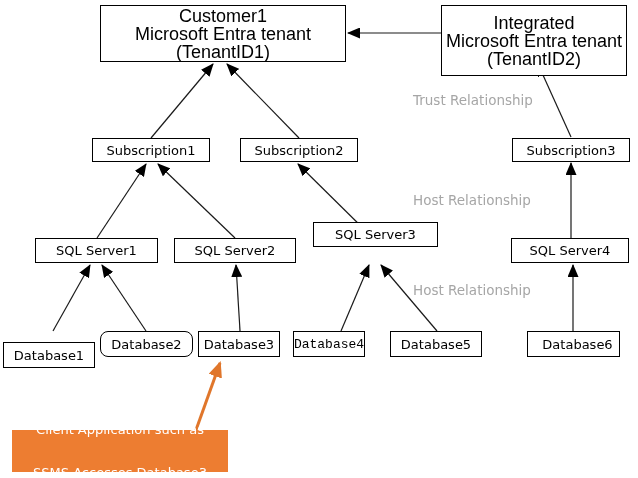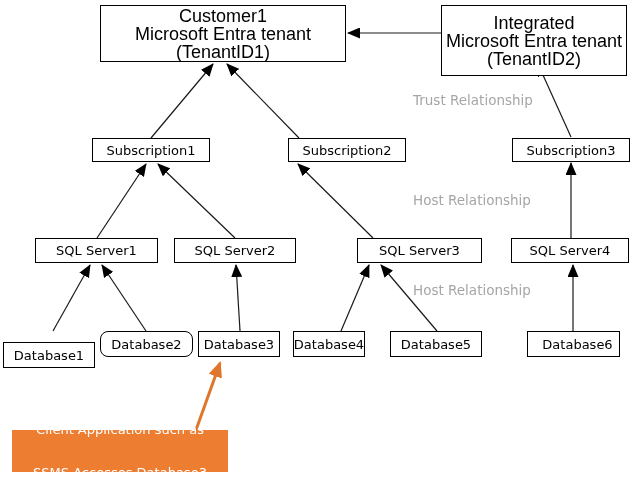--- a/index.html
+++ b/index.html
@@ -57,32 +57,32 @@
     <div>Microsoft Entra tenant</div>
     <div>(TenantID1)</div>
   </div>
   <div class="box tenant" style="left:441px;top:5px;width:186px;height:71px;">
     <div>Integrated</div>
     <div>Microsoft Entra tenant</div>
     <div>(TenantID2)</div>
   </div>
 
   <div class="box" style="left:92px;top:138px;width:118px;height:24px;">Subscription1</div>
-  <div class="box" style="left:240px;top:138px;width:118px;height:24px;margin-left:48px;">Subscription2</div>
+  <div class="box" style="left:240px;top:138px;width:118px;height:24px;">Subscription2</div>
   <div class="box" style="left:512px;top:138px;width:118px;height:24px;">Subscription3</div>
 
   <div class="box" style="left:35px;top:238px;width:123px;height:25px;">SQL Server1</div>
   <div class="box" style="left:174px;top:238px;width:122px;height:25px;">SQL Server2</div>
-  <div class="box" style="left:313px;top:238px;width:125px;height:25px;margin-left:44px;">SQL Server3</div>
+  <div class="box" style="left:313px;top:222px;width:125px;height:25px;">SQL Server3</div>
   <div class="box" style="left:511px;top:238px;width:118px;height:25px;">SQL Server4</div>
 
   <div class="box" style="left:3px;top:331px;width:92px;height:26px;margin-top:11px;">Database1</div>
   <div class="box" style="left:100px;top:331px;width:93px;height:26px;border-radius:8px;">Database2</div>
   <div class="box" style="left:198px;top:331px;width:82px;height:26px;">Database3</div>
-  <div class="box" style="left:293px;top:331px;width:72px;height:26px;">Database4</div>
+  <div class="box" style="left:293px;top:331px;width:72px;height:26px;font-family:Liberation Mono, monospace;">Database4</div>
   <div class="box" style="left:390px;top:331px;width:92px;height:26px;">Database5</div>
   <div class="box" style="left:527px;top:331px;width:93px;height:26px;padding-left:8px;">Database6</div>
 
   <div class="glabel" style="left:413px;top:92px;">Trust Relationship</div>
   <div class="glabel" style="left:413px;top:192px;">Host Relationship</div>
   <div class="glabel" style="left:413px;top:282px;">Host Relationship</div>
 
   <div class="callout" style="left:12px;top:430px;width:216px;height:42px;gap:23px;">
     <div>Client Application such as</div>
     <div>SSMS Accesses Database3</div>

